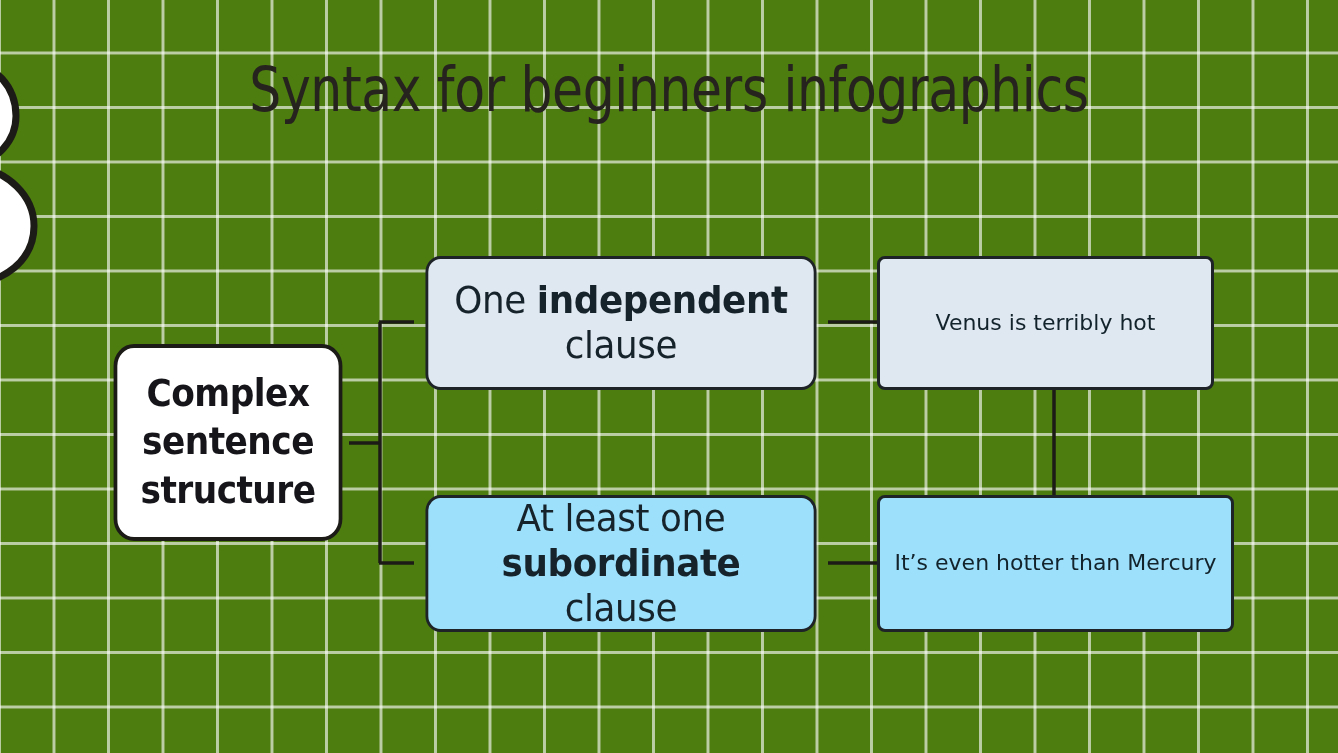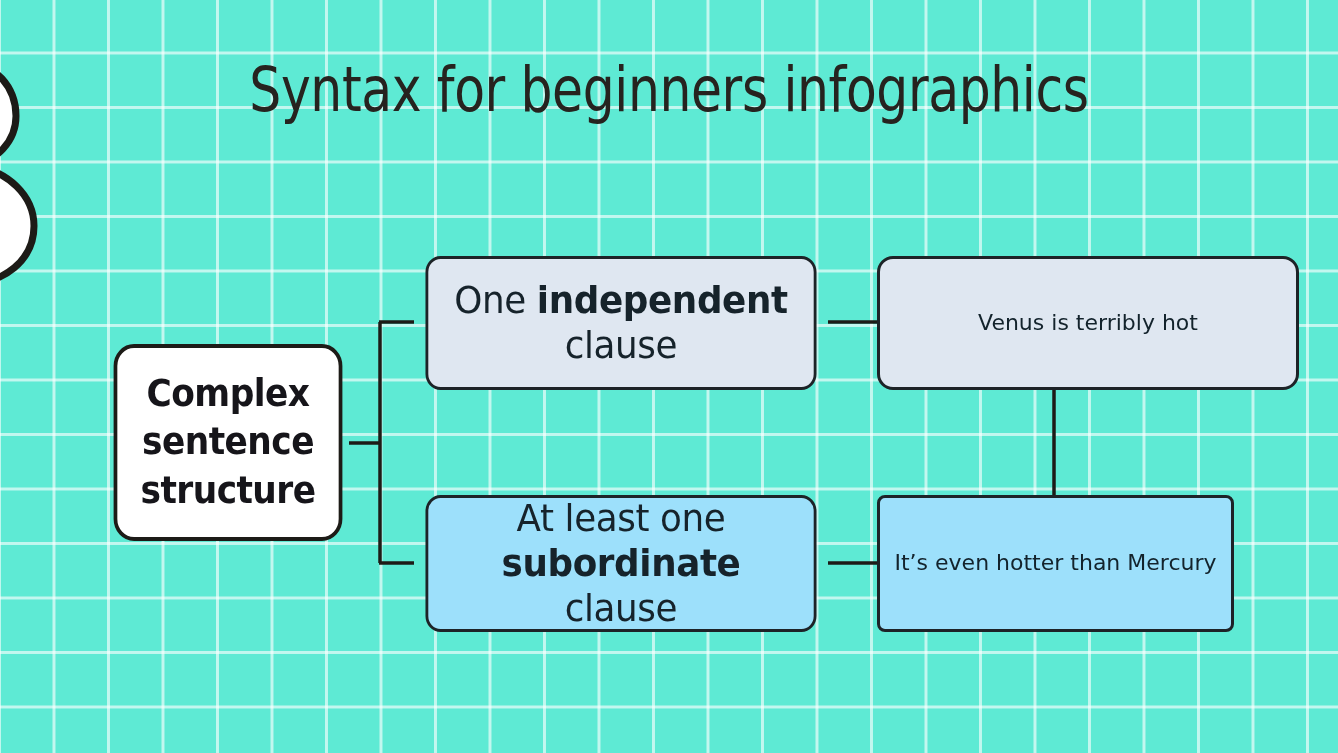--- a/index.html
+++ b/index.html
@@ -130,25 +130,25 @@
     transform: scaleX(0.94);
   }
   .clause-text b {
     font-weight: bold;
   }
 
   
   #node-example-top {
     left: 877px;
     top: 256px;
-    width: 422px;
+    width: 337px;
     height: 134px;
     background: #dfe7f1;
     border: 3px solid #1d2327;
-    border-radius: 16px;
+    border-radius: 8px;
     font-family: "DejaVu Sans", sans-serif;
     font-size: 22px;
     line-height: 1.3;
     color: #13232c;
   }
   #node-example-bottom {
     left: 877px;
     top: 495px;
     width: 357px;
     height: 137px;
@@ -161,21 +161,21 @@
     color: #13232c;
   }
 
   .node-inner {
     padding: 0 14px;
   }
 </style>
 </head>
 <body>
 
-<div id="slide" style="background-color: #5eead4;">
+<div id="slide" style="background-color: #4d7c0f;">
 
   <div id="grid"></div>
 
   <svg id="blob" viewBox="0 0 190 230" aria-hidden="true">
     <path d="M 58 4
              C 92 4, 112 30, 112 58
              C 112 84, 92 103, 68 108
              C 104 112, 130 138, 130 168
              C 130 202, 100 226, 62 226
              C 24 226, -16 206, -16 168

